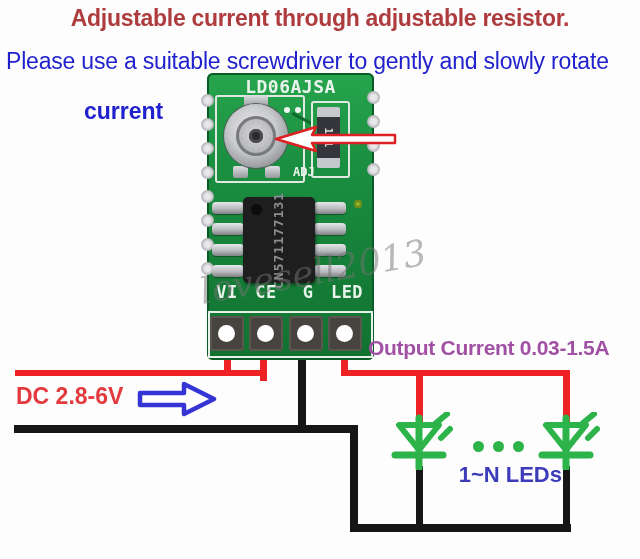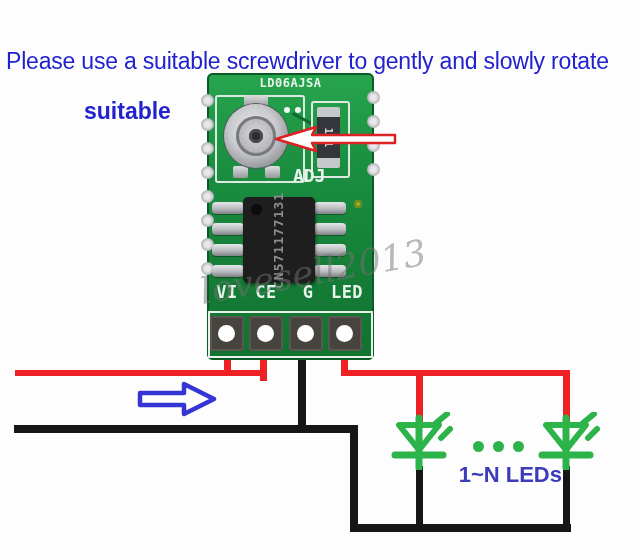--- a/index.html
+++ b/index.html
@@ -26,40 +26,40 @@
   
   .wire{position:absolute;}
   .wred{background:var(--wire-red,#ee2224);}
   .wblk{background:var(--wire-black,#161616);}
 
   
   .pcb{left:207px;top:73px;width:167px;height:287px;border-radius:6px;
        background:linear-gradient(180deg,#27a54e 0%,#1b9041 30%,#157e37 68%,#117230 100%);
        box-shadow:inset 0 0 0 2px #0b5b27;}
   .silk{color:#e9f3ec;font-family:"DejaVu Sans Mono",monospace;font-weight:bold;}
-  .pcb-model{left:0;top:3px;width:167px;text-align:center;font-size:12px;letter-spacing:.5px;}
+  .pcb-model{left:0;top:3px;width:167px;text-align:center;font-size:18px;letter-spacing:.5px;}
   .castel{position:absolute;width:13px;height:13px;border-radius:50%;
           background:radial-gradient(circle,#e8e8ea 30%,#a7a9ad 75%,#6c6e72 100%);}
   .silkbox{position:absolute;border:2px solid #dfe9e2;border-radius:3px;}
   .pot-outer{left:17px;top:31px;width:64px;height:64px;border-radius:50%;
              background:radial-gradient(circle at 45% 40%,#ececee 0%,#c9cacd 45%,#8d8f93 80%,#6f7175 100%);
              box-shadow:0 0 0 1px #56585c;}
   .pot-mid{left:29px;top:43px;width:40px;height:40px;border-radius:50%;
            background:radial-gradient(circle at 50% 45%,#d9d9db 0%,#b9babd 55%,#88898d 100%);
            box-shadow:inset 0 0 0 3px #797a7e;}
   .pot-hole{left:42px;top:56px;width:14px;height:14px;border-radius:50%;background:#2c2c2e;
             box-shadow:inset 0 0 0 3px #4c4c4f;}
   .pot-tab{position:absolute;background:linear-gradient(180deg,#dedfe1,#98999d);border-radius:2px;}
   .wdot{position:absolute;width:6px;height:6px;border-radius:50%;background:#f2f6f2;}
   .res-body{left:110px;top:34px;width:23px;height:61px;border-radius:2px;
             background:linear-gradient(180deg,#c6c9cc 0%,#c6c9cc 17%,#34363b 17%,#34363b 83%,#c6c9cc 83%,#c6c9cc 100%);}
   .res-code{position:absolute;left:0;top:0;width:100%;height:100%;display:flex;align-items:center;justify-content:center;
             color:#d8d8d8;font-size:11px;font-weight:bold;font-family:"DejaVu Sans Mono",monospace;
             transform:rotate(90deg);}
-  .lbl-adj{left:86px;top:92px;font-size:18px;}
+  .lbl-adj{left:86px;top:92px;font-size:12px;}
   .chip{left:36px;top:124px;width:72px;height:86px;background:#1e1e1f;border-radius:5px;
         box-shadow:1px 2px 3px rgba(0,0,0,.45);}
   .chip-text{position:absolute;left:0;top:0;width:100%;height:100%;display:flex;align-items:center;justify-content:center;
              writing-mode:vertical-rl;transform:rotate(180deg);
              color:#8b8e91;font-family:"DejaVu Sans Mono",monospace;font-weight:bold;font-size:13px;letter-spacing:1px;line-height:1.5;}
   .pin1dot{left:44px;top:131px;width:11px;height:11px;border-radius:50%;background:#0c0c0d;}
   .pin{position:absolute;width:32px;height:12px;border-radius:4px;
        background:linear-gradient(180deg,#e6e7e9 0%,#b9bbbf 55%,#7e8084 100%);box-shadow:0 1px 1px rgba(0,0,0,.35);}
   .via{left:147px;top:127px;width:8px;height:8px;border-radius:50%;background:#97b52c;box-shadow:inset 0 0 0 2px #6d8a1c;}
   .trace{position:absolute;background:#0e6b2d;}
@@ -199,17 +199,20 @@
 
   <div class="abs watermark">lovesell2013</div>
 
   <svg class="abs" style="left:274px;top:122px;" width="124" height="34" viewBox="0 0 124 34">
     <polygon points="2,17 42,5 38,13 121,13 121,21 38,21 42,29" fill="#ffffff" stroke="#dd2024" stroke-width="2.5" stroke-linejoin="round"></polygon>
   </svg>
   <svg class="abs" style="left:136px;top:381px;" width="82" height="36" viewBox="0 0 82 36">
     <polygon points="4,12 48,12 48,3 78,18 48,33 48,24 4,24" fill="#ffffff" stroke="#3535d6" stroke-width="4.5" stroke-linejoin="round"></polygon>
   </svg>
 
+  <div class="abs title">Adjustable current through adjustable resistor.</div>
   <div class="abs subtitle">Please use a suitable screwdriver to gently and slowly rotate</div>
-  <div class="abs blue-label lbl-decrease">suitable</div>
+  <div class="abs blue-label lbl-decrease">current</div>
+  <div class="abs lbl-dc">DC 2.8-6V</div>
+  <div class="abs lbl-output">Output Current 0.03-1.5A</div>
   <div class="abs led-caption led-cap1">1~N LEDs</div>
 
 </div>
 
 </body></html>

